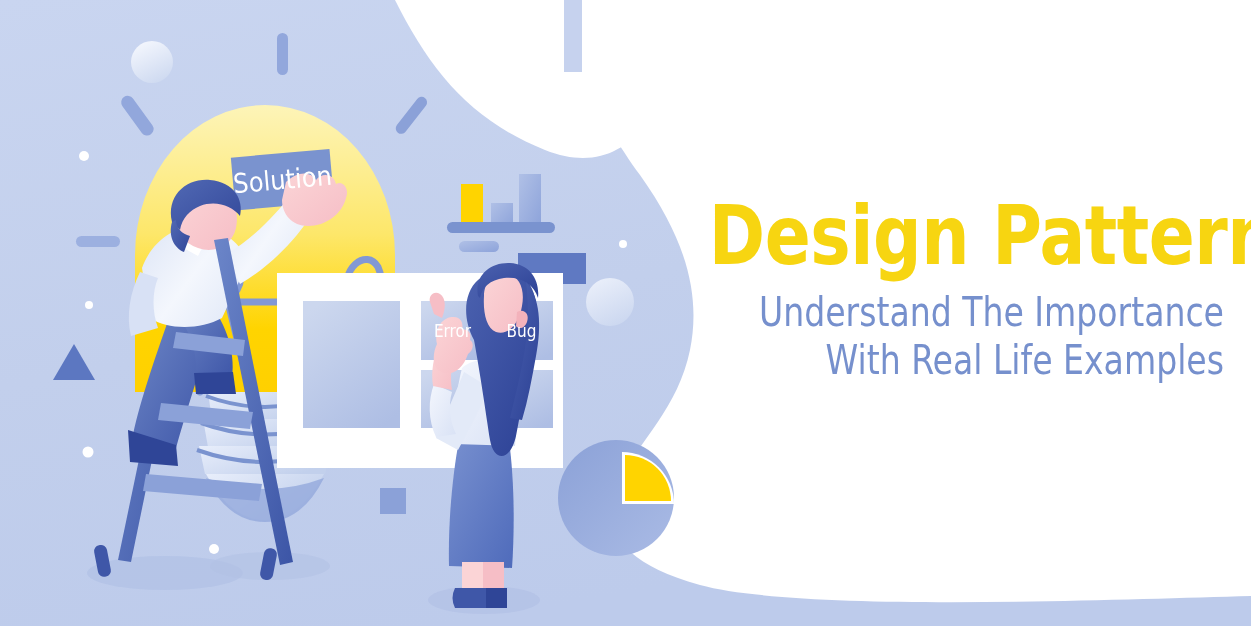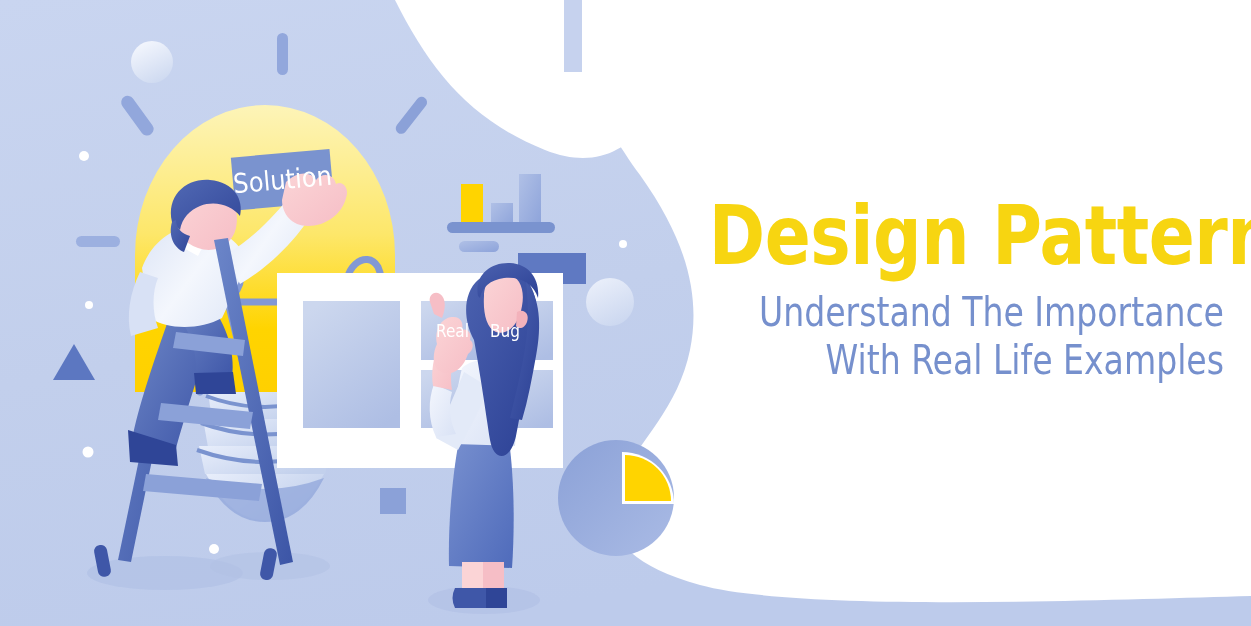--- a/index.html
+++ b/index.html
@@ -305,20 +305,20 @@
     <div class="subline">Understand The Importance</div>
     <div class="subline" style="margin-top:2px;">With Real Life Examples</div>
   </div>
 
   <div style="position:absolute;left:233px;top:153px;width:99px;height:53px;transform:rotate(-5deg);display:flex;align-items:center;justify-content:center;">
     <span style="font-family:&quot;Liberation Sans Narrow&quot;,&quot;DejaVu Sans Condensed&quot;,&quot;Liberation Sans&quot;,sans-serif;font-size:27px;color:#ffffff;">Solution</span>
   </div>
 
 
   <div style="position:absolute;left:421px;top:301px;width:63px;height:59px;display:flex;align-items:center;justify-content:center;">
-    <span style="font-family:&quot;Liberation Sans Narrow&quot;,&quot;DejaVu Sans Condensed&quot;,&quot;Liberation Sans&quot;,sans-serif;font-size:17px;color:#ffffff;">Real</span>
+    <span style="font-family:&quot;Liberation Sans Narrow&quot;,&quot;DejaVu Sans Condensed&quot;,&quot;Liberation Sans&quot;,sans-serif;font-size:17px;color:#ffffff;">Error</span>
   </div>
 
-  <div style="position:absolute;left:490px;top:301px;width:63px;height:59px;display:flex;align-items:center;">
+  <div style="position:absolute;left:490px;top:301px;width:63px;height:59px;display:flex;align-items:center;justify-content:center;">
     <span style="font-family:&quot;Liberation Sans Narrow&quot;,&quot;DejaVu Sans Condensed&quot;,&quot;Liberation Sans&quot;,sans-serif;font-size:17px;color:#ffffff;">Bug</span>
   </div>
 
 </div>
 
 </body></html>

